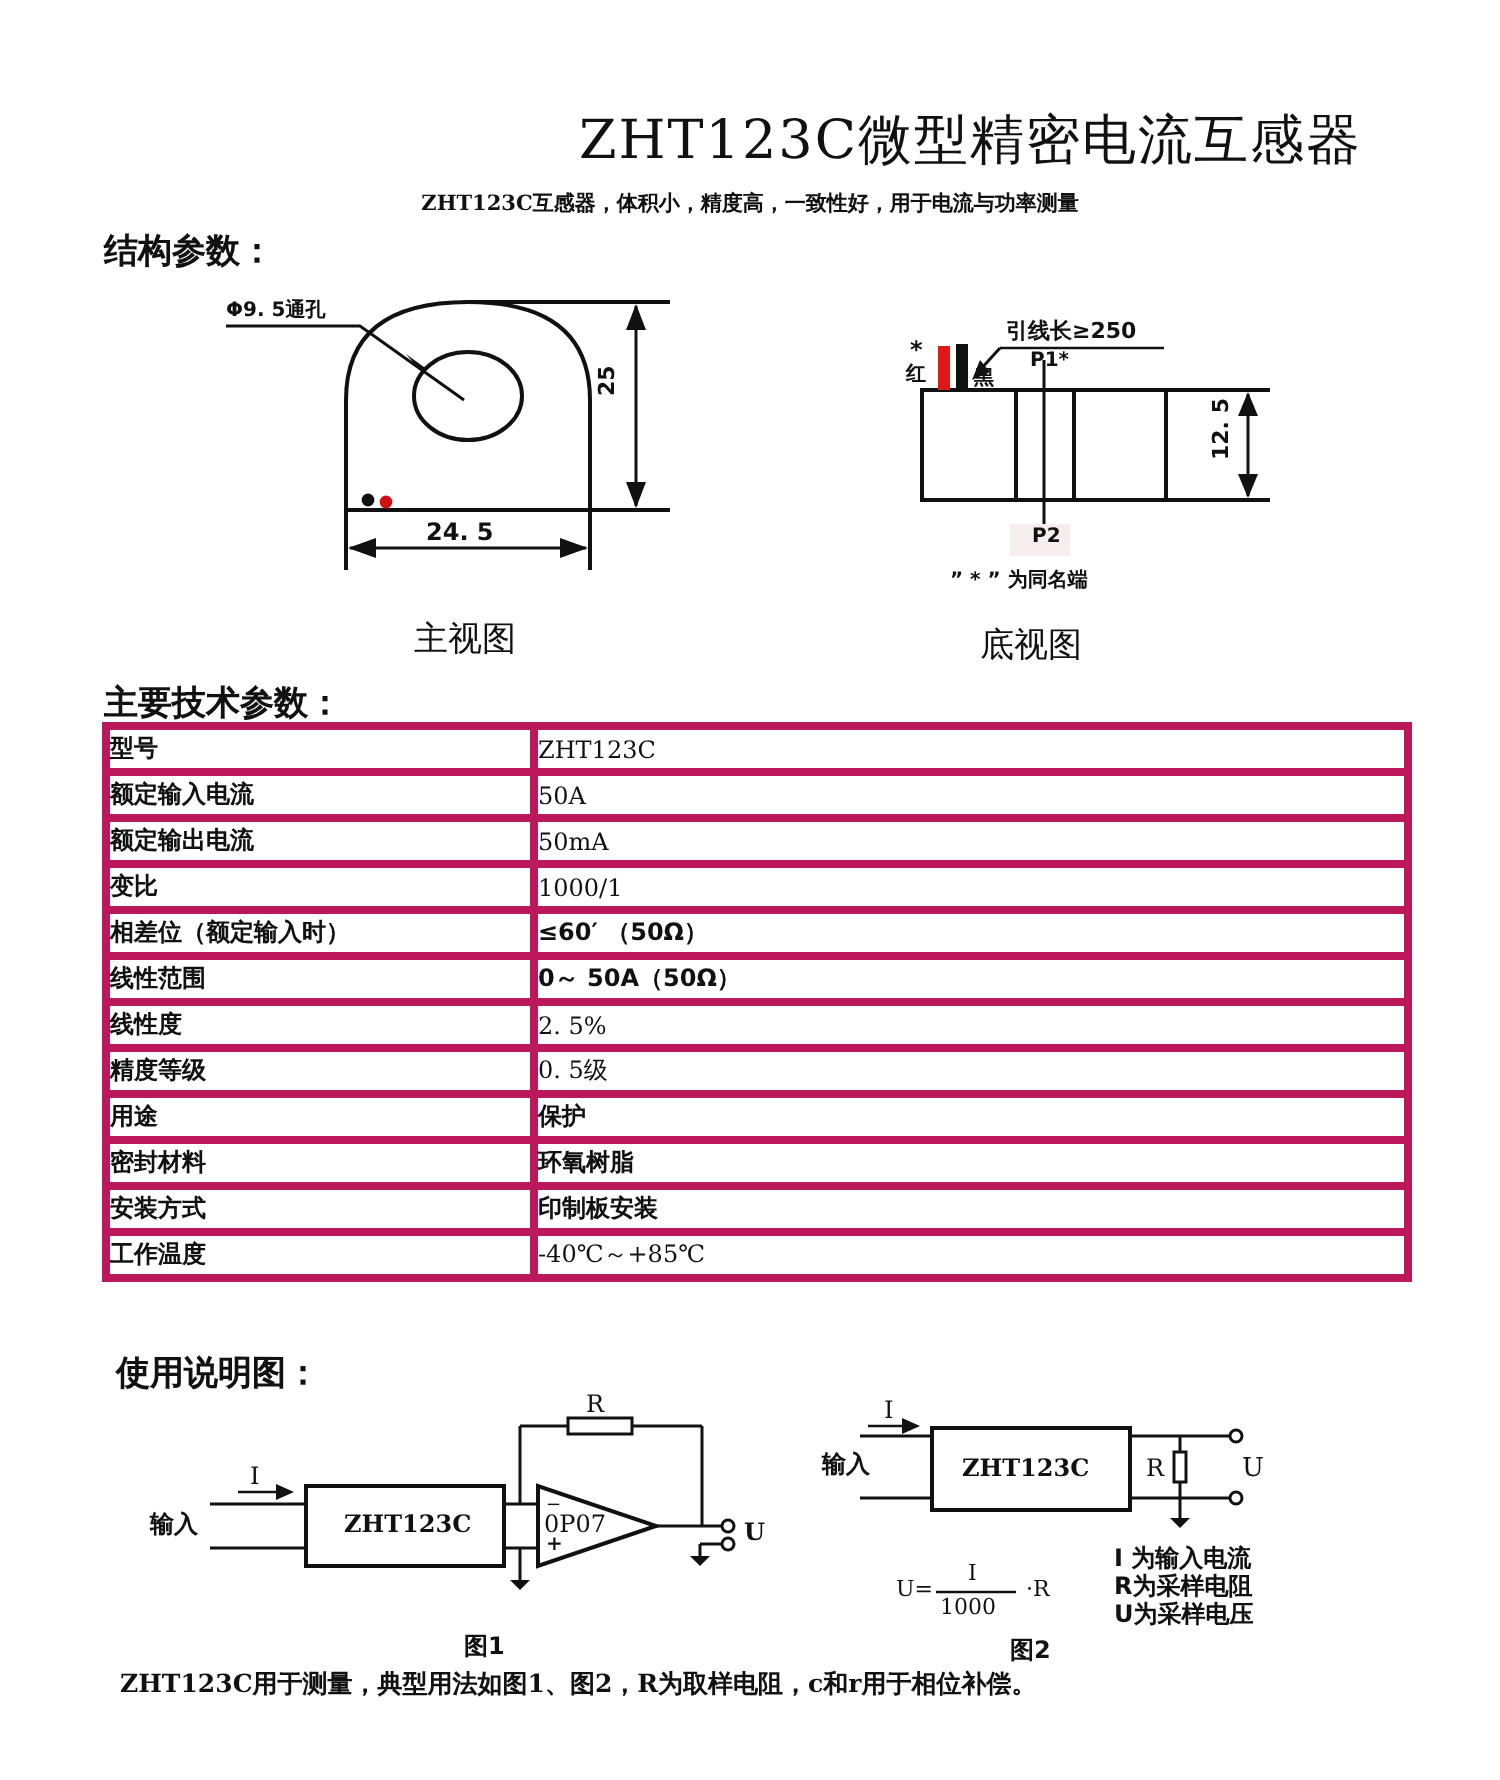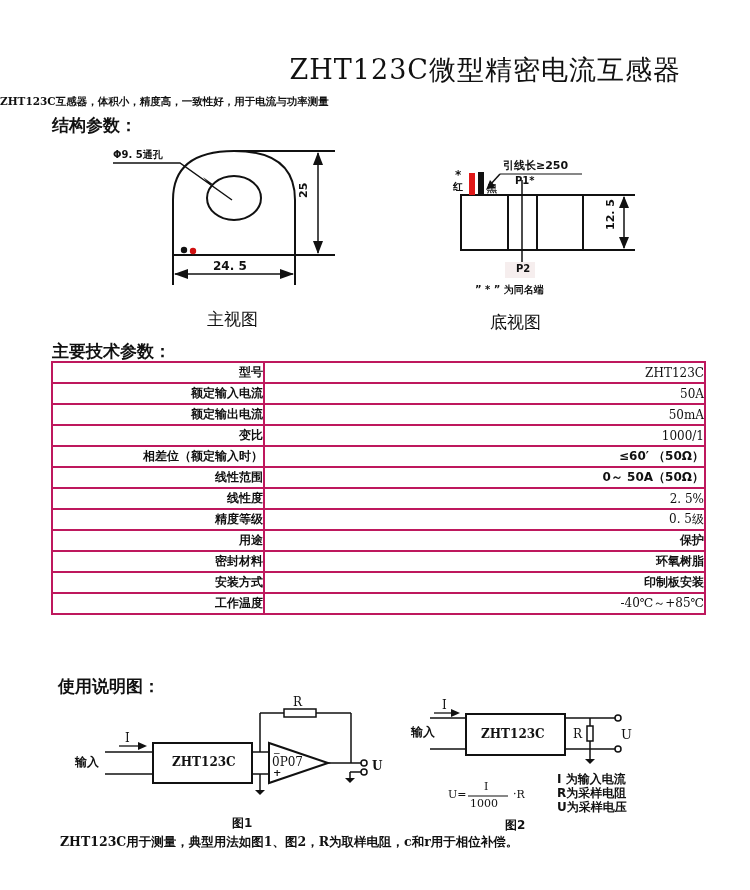--- a/index.html
+++ b/index.html
@@ -1,24 +1,24 @@
 <!DOCTYPE html>
 <html><head>
 <meta charset="utf-8">
 <style>
   html, body { margin:0; padding:0; background:#ffffff; }
   body { width:750px; height:890px; position:relative; overflow:hidden; color:#111; font-family:"DejaVu Serif", serif; }
   .abs { position:absolute; }
   .title { left:0; width:681px; top:52px; text-align:right; font-size:27px; font-weight:normal; letter-spacing:1px; font-family:"DejaVu Serif", serif; }
-  .subtitle { left:0; width:750px; top:95px; font-size:10.5px; font-weight:bold; font-family:"DejaVu Serif", serif; }
+  .subtitle { left:0; width:750px; top:95px; text-align:center; font-size:10.5px; font-weight:bold; font-family:"DejaVu Serif", serif; }
   .section { font-size:17px; font-weight:bold; font-family:"DejaVu Sans", sans-serif; }
   .caption { font-size:17px; font-family:"DejaVu Sans", sans-serif; }
   .small { font-size:10px; font-weight:bold; font-family:"DejaVu Sans", sans-serif; }
   table.spec { position:absolute; left:51px; top:361px; width:655px; border-collapse:collapse; font-size:12px; }
-  table.spec td { border:2px solid #be185d; height:19px; padding:0; text-align:right; vertical-align:middle; font-family:"DejaVu Serif", serif; }
+  table.spec td { border:4px solid #be185d; height:19px; padding:0; text-align:left; vertical-align:middle; font-family:"DejaVu Serif", serif; }
   table.spec td.k { width:210px; font-family:"DejaVu Sans", sans-serif; font-weight:bold; font-size:12px; }
   .footnote { left:60px; top:834px; font-size:12.5px; font-weight:bold; font-family:"DejaVu Serif", serif; }
 </style>
 </head>
 <body>
 
 <div class="abs title">ZHT123C微型精密电流互感器</div>
 <div class="abs subtitle">ZHT123C互感器，体积小，精度高，一致性好，用于电流与功率测量</div>
 
 <div class="abs section" style="left:52px; top:114px;">结构参数：</div>

